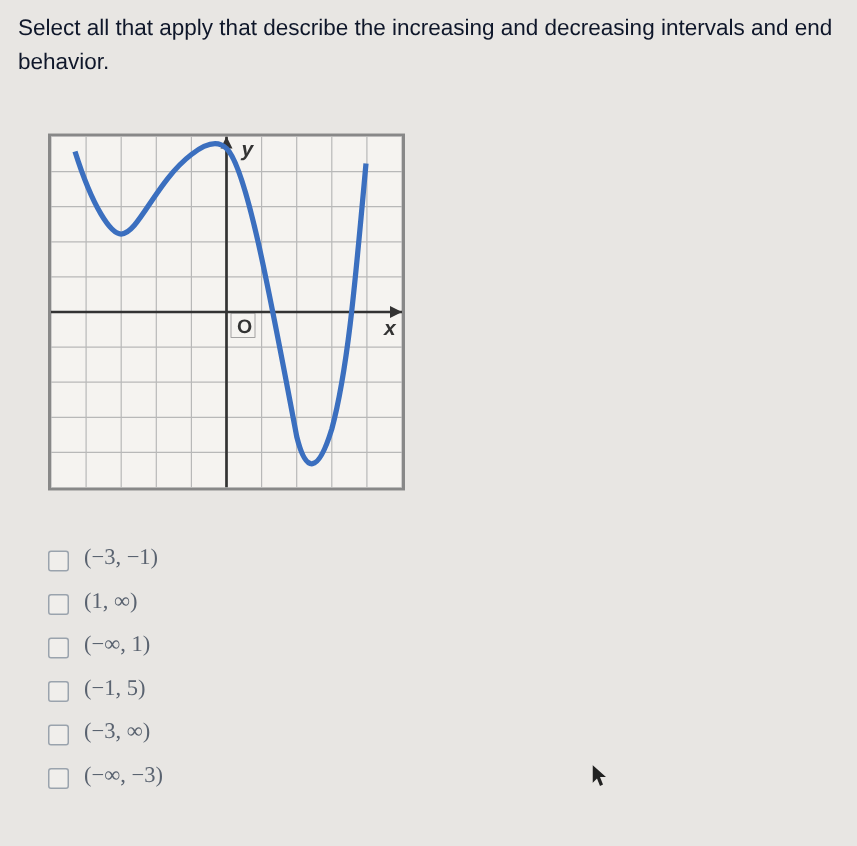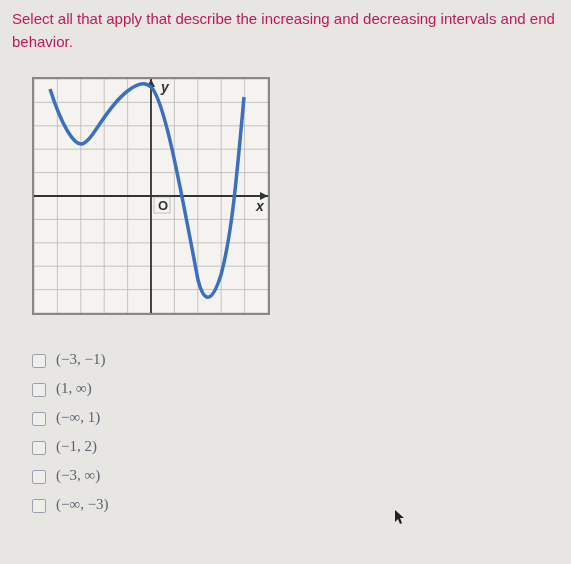--- a/index.html
+++ b/index.html
@@ -6,22 +6,22 @@
     body {
       font-family: Arial, sans-serif;
       background: #e8e6e3;
       padding: 8px 12px;
       width: 571px;
       color: #4a5460;
     }
     .question-text {
       font-size: 15px;
       line-height: 1.5;
-      color: #be185d;
-      margin-bottom: 24px;
+      color: #0f172a;
+      margin-bottom: 36px;
     }
     .graph-container {
       margin: 10px 0 28px 20px;
     }
     .graph-box {
       width: 238px;
       height: 238px;
       border: 2px solid #888;
       background: #f5f3f0;
       position: relative;
@@ -117,21 +117,21 @@
   <div class="option-row">
     <div class="checkbox"></div>
     <span class="option-label">(1, ∞)</span>
   </div>
   <div class="option-row">
     <div class="checkbox"></div>
     <span class="option-label">(−∞, 1)</span>
   </div>
   <div class="option-row">
     <div class="checkbox"></div>
-    <span class="option-label">(−1, 2)</span>
+    <span class="option-label">(−1, 5)</span>
   </div>
   <div class="option-row">
     <div class="checkbox"></div>
     <span class="option-label">(−3, ∞)</span>
   </div>
   <div class="option-row">
     <div class="checkbox"></div>
     <span class="option-label">(−∞, −3)</span>
   </div>
 </div>

